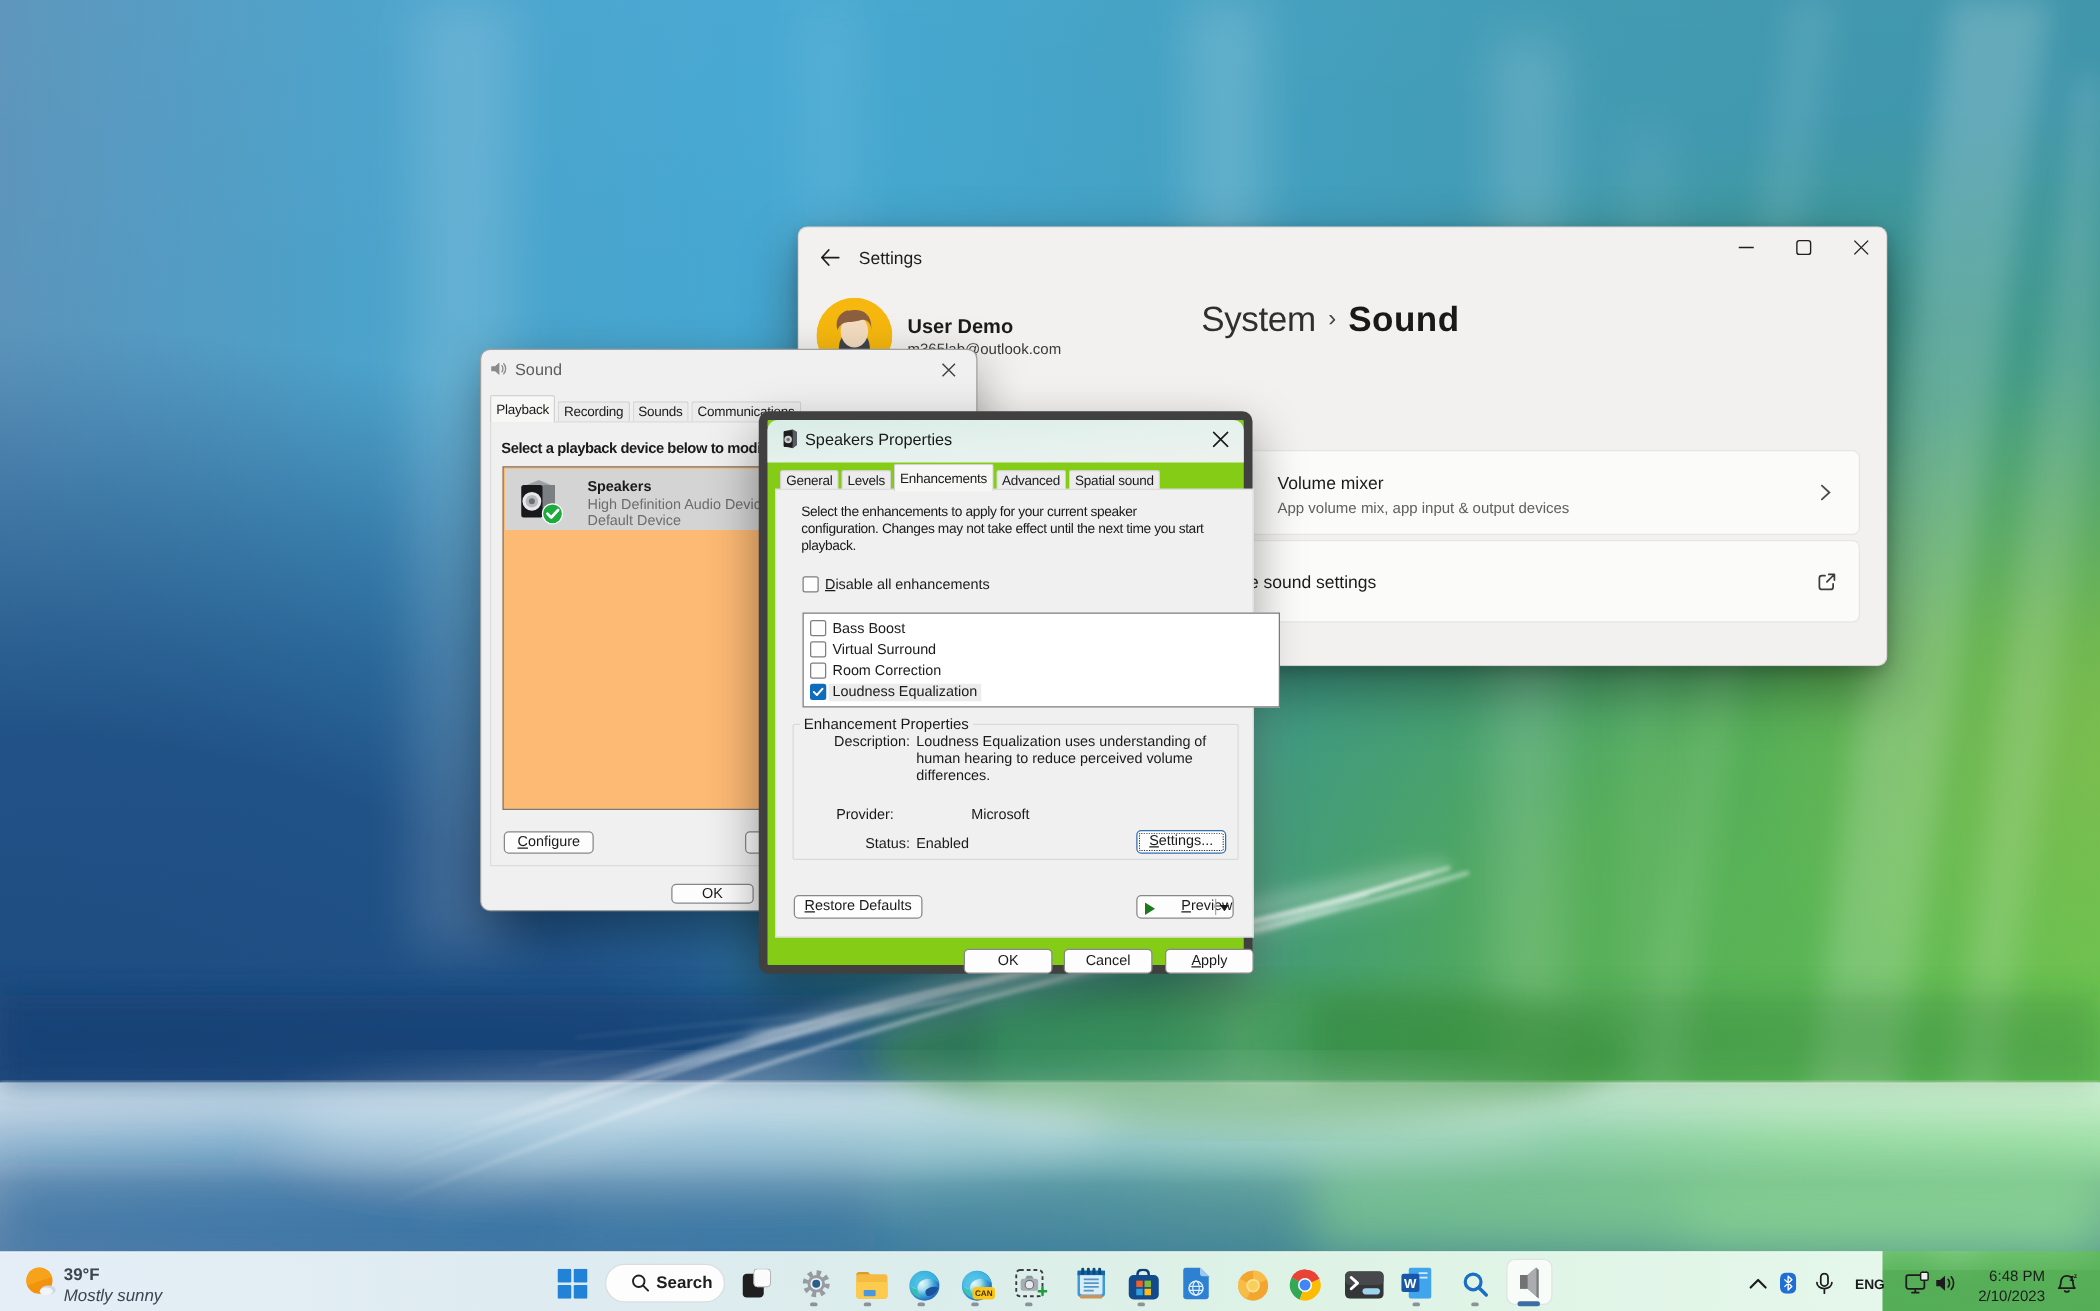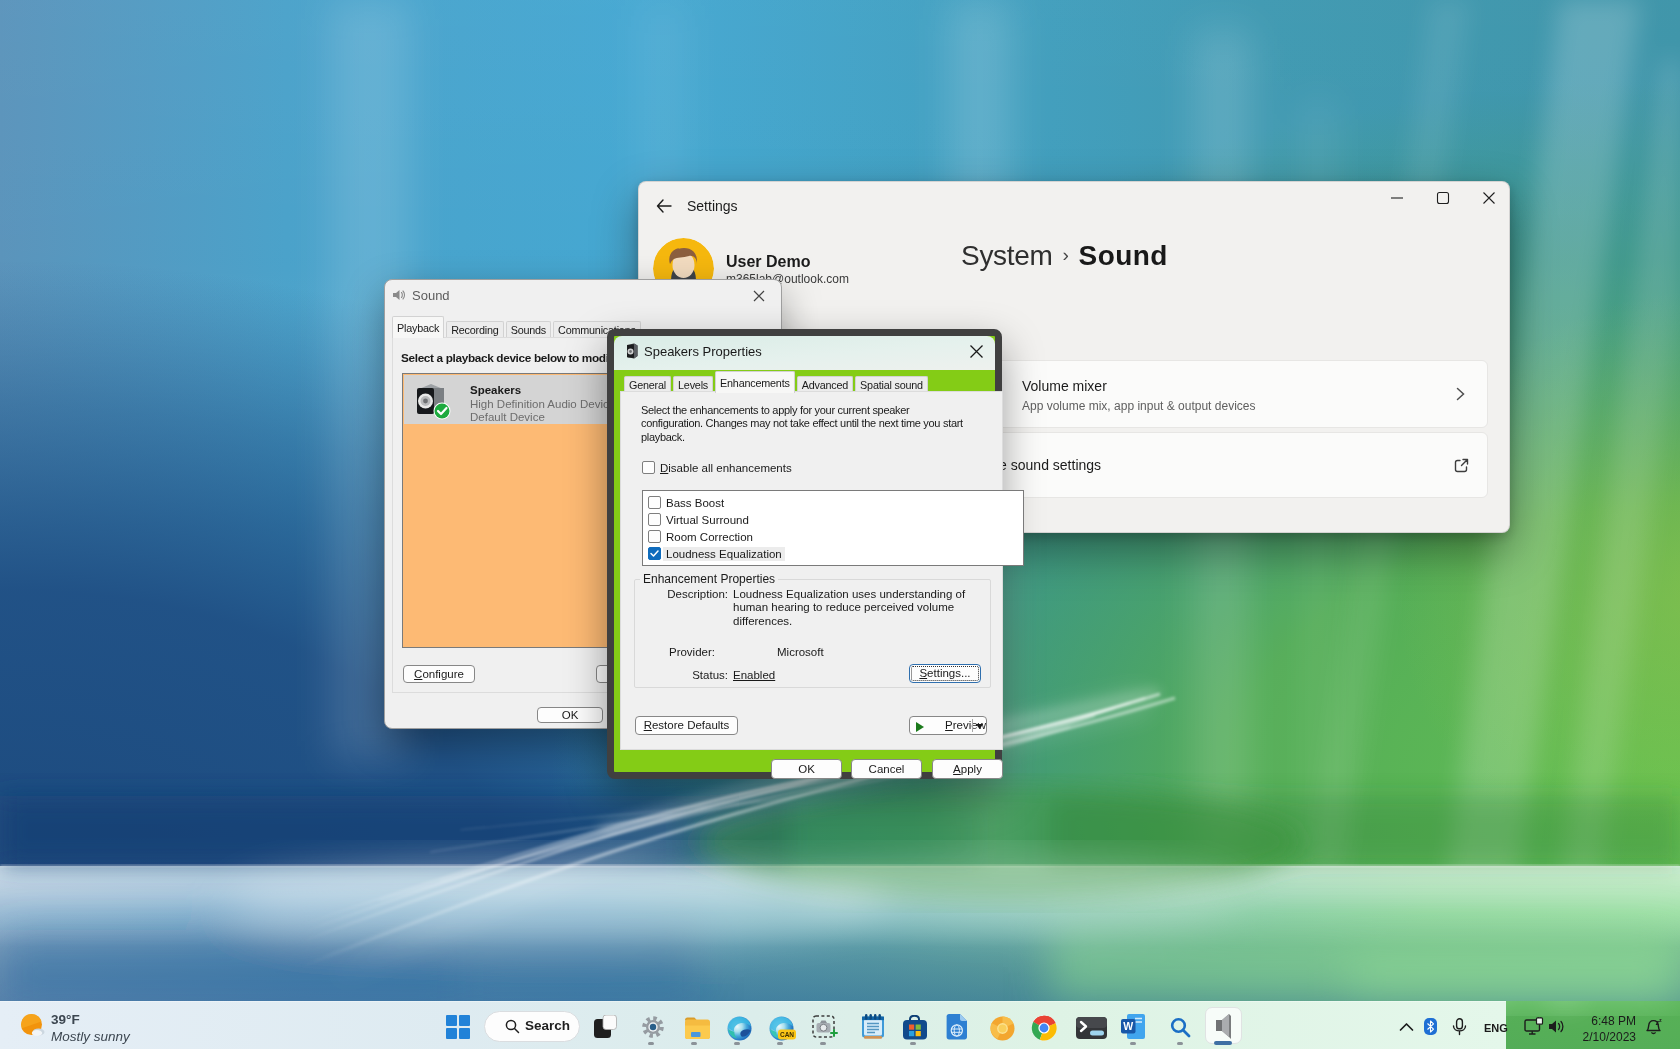--- a/index.html
+++ b/index.html
@@ -341,21 +341,21 @@
   </div>
 
   <fieldset class="abs" style="left:20px; top:236px; width:357px; height:116px; border:1px solid #d9d9d9; border-radius:2px;">
     <legend style="font-size:12px; color:#1a1a1a; margin-left:5px; padding:0 3px;">Enhancement Properties</legend>
   </fieldset>
   <div class="lbl12" style="left:114px; top:252px; transform:translateX(-100%);">Description:</div>
   <div class="lbl12" style="left:119px; top:252px; white-space:normal; width:238px; line-height:13.4px;">Loudness Equalization uses understanding of human hearing to reduce perceived volume differences.</div>
   <div class="lbl12" style="left:101px; top:310px; transform:translateX(-100%);">Provider:</div>
   <div class="lbl12" style="left:119px; top:310px;margin-left:44px;">Microsoft</div>
   <div class="lbl12" style="left:114px; top:333px; transform:translateX(-100%);">Status:</div>
-  <div class="lbl12" style="left:119px; top:333px;text-decoration:underline;">Enabled</div>
+  <div class="lbl12" style="left:119px; top:333px;">Enabled</div>
   <div class="w32btn" style="left:295px; top:328px; width:72px; height:19px; line-height:17px; outline:1px dotted #333; outline-offset:-3px; border-color:#2f6fae;"><span class="u">S</span>ettings...</div>
 
   <div class="w32btn" style="left:21px; top:380px; width:103px; height:19px; line-height:17px;"><span class="u">R</span>estore Defaults</div>
   <div class="w32btn" style="left:295px; top:380px; width:78px; height:19px; line-height:17px; text-align:right;">
     <svg style="position:absolute;left:5px;top:4.5px" width="9" height="10" viewBox="0 0 9 10">
         <path d="M1 0 L9 5 L1 10 Z" fill="#1c7a1c"></path>
       </svg>
     <span style="margin-left:17px"><span class="u">P</span>review</span>
     <div class="abs" style="right:13px; top:2px; bottom:2px; width:1px; background:#a8a8a8;"></div>
     <svg style="position:absolute;right:3px;top:7px" width="7" height="5" viewBox="0 0 7 5">

